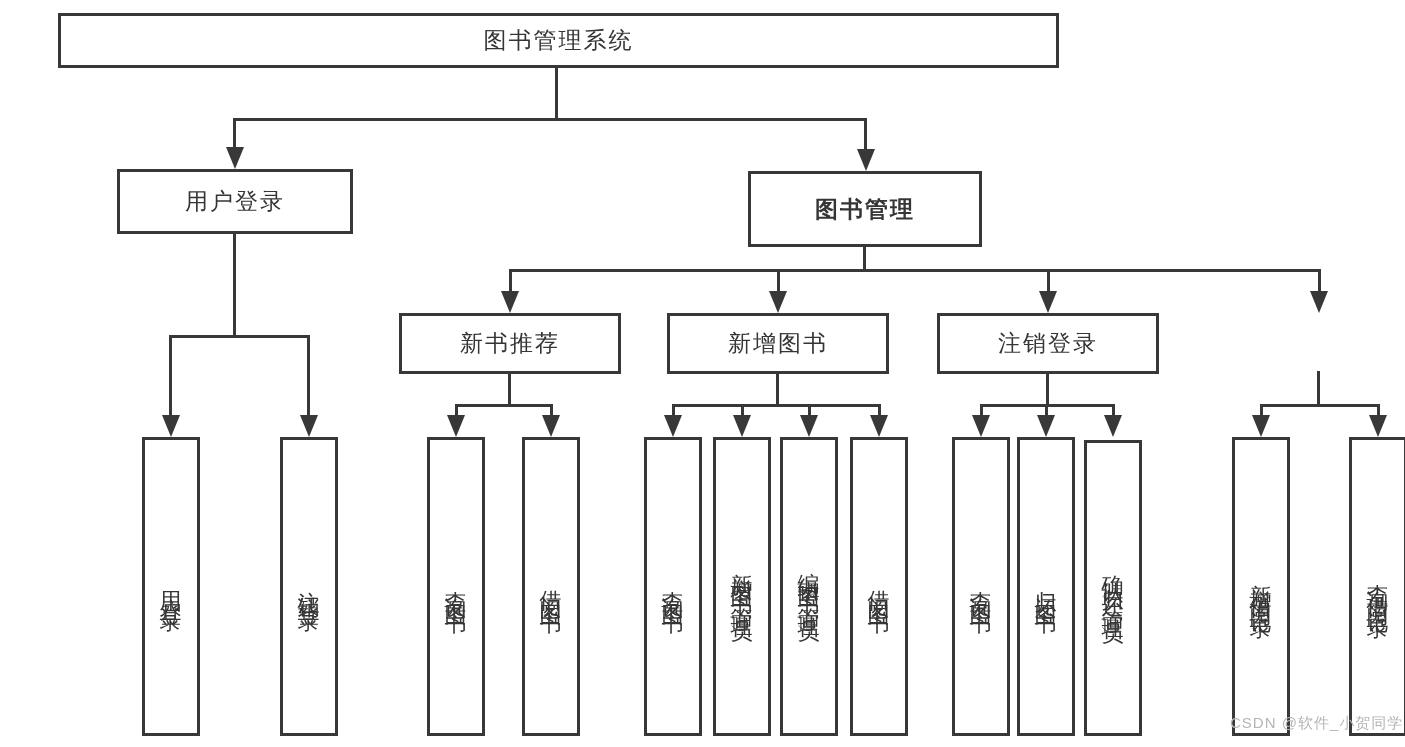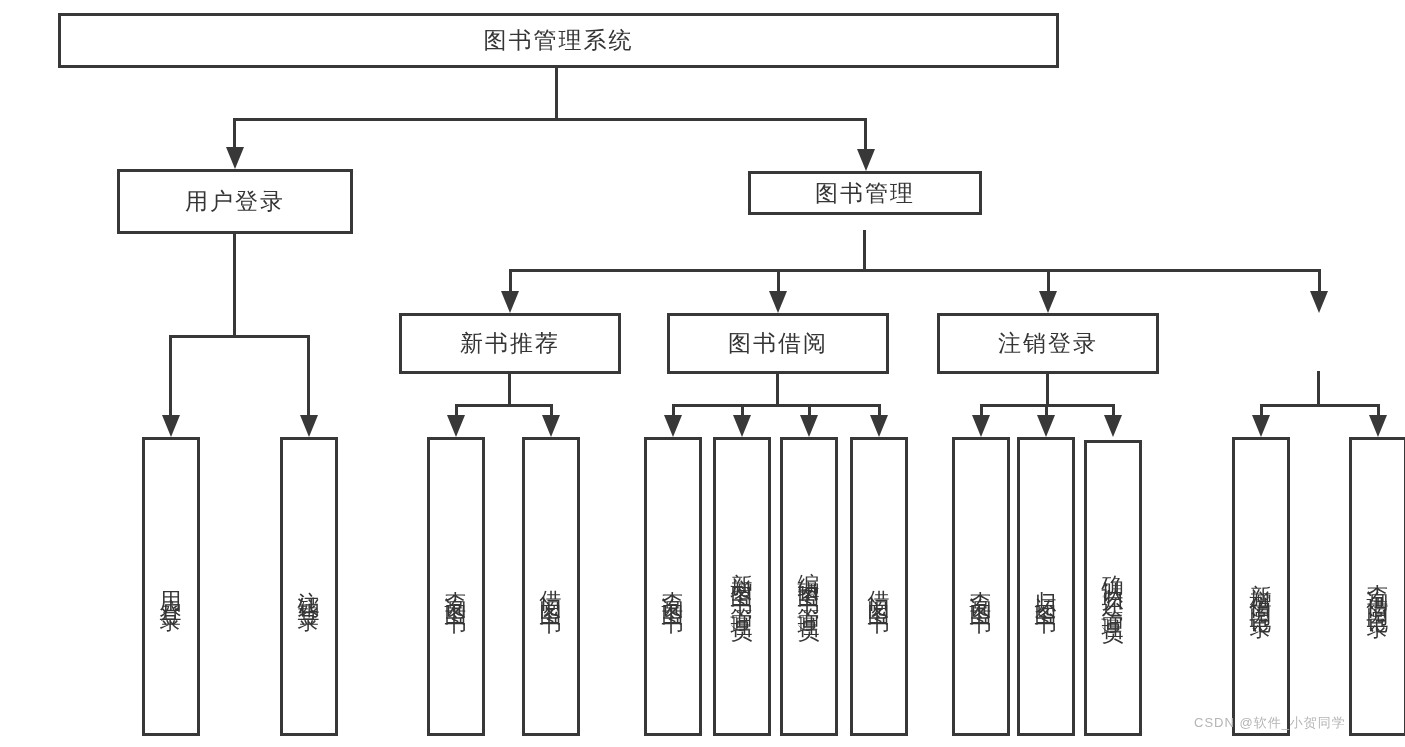--- a/index.html
+++ b/index.html
@@ -42,22 +42,22 @@
   .arrow{
     position:absolute;
     width:0;height:0;
     border-left:9px solid transparent;
     border-right:9px solid transparent;
     border-top:22px solid #383838;
     z-index:1;
   }
   .watermark{
     position:absolute;
-    left:1158px;top:714px;
-    font-size:13px;
+    left:1194px;top:714px;
+    font-size:15px;
     color:#b5b5b5;
     letter-spacing:1px;
     z-index:5;
     white-space:nowrap;
   }
 </style>
 </head>
 <body>
 
 <div id="canvas">
@@ -69,21 +69,21 @@
   <div class="vline" style="left:519px;top:66px;height:55px;"></div>
   <div class="hline" style="left:198px;top:118px;width:633px;"></div>
   <div class="vline" style="left:197px;top:118px;height:34px;"></div>
   <div class="arrow" style="left:190px;top:147px;"></div>
   <div class="vline" style="left:828px;top:118px;height:34px;"></div>
   <div class="arrow" style="left:821px;top:149px;"></div>
 
   <div class="box hbox" style="left:81px;top:169px;width:236px;height:65px;">
     <span>用户登录</span>
   </div>
-  <div class="box hbox" style="left:712px;top:171px;width:234px;height:44px;">
+  <div class="box hbox" style="left:712px;top:171px;width:234px;height:76px;font-weight:bold;">
     <span>图书管理</span>
   </div>
 
   <div class="vline" style="left:197px;top:231px;height:107px;"></div>
   <div class="hline" style="left:134px;top:335px;width:140px;"></div>
   <div class="vline" style="left:133px;top:335px;height:85px;"></div>
   <div class="arrow" style="left:126px;top:415px;"></div>
   <div class="vline" style="left:271px;top:335px;height:85px;"></div>
   <div class="arrow" style="left:264px;top:415px;"></div>
 
@@ -95,21 +95,21 @@
   <div class="arrow" style="left:733px;top:291px;"></div>
   <div class="vline" style="left:1011px;top:269px;height:26px;"></div>
   <div class="arrow" style="left:1003px;top:291px;"></div>
   <div class="vline" style="left:1282px;top:269px;height:26px;"></div>
   <div class="arrow" style="left:1274px;top:291px;"></div>
 
   <div class="box hbox" style="left:363px;top:313px;width:222px;height:61px;">
     <span>新书推荐</span>
   </div>
   <div class="box hbox" style="left:631px;top:313px;width:222px;height:61px;">
-    <span>图书借阅</span>
+    <span>新增图书</span>
   </div>
   <div class="box hbox" style="left:901px;top:313px;width:222px;height:61px;">
     <span>注销登录</span>
   </div>
 
   <div class="vline" style="left:472px;top:371px;height:36px;"></div>
   <div class="vline" style="left:740px;top:371px;height:36px;"></div>
   <div class="vline" style="left:1010px;top:371px;height:36px;"></div>
   <div class="vline" style="left:1281px;top:371px;height:36px;"></div>
 

